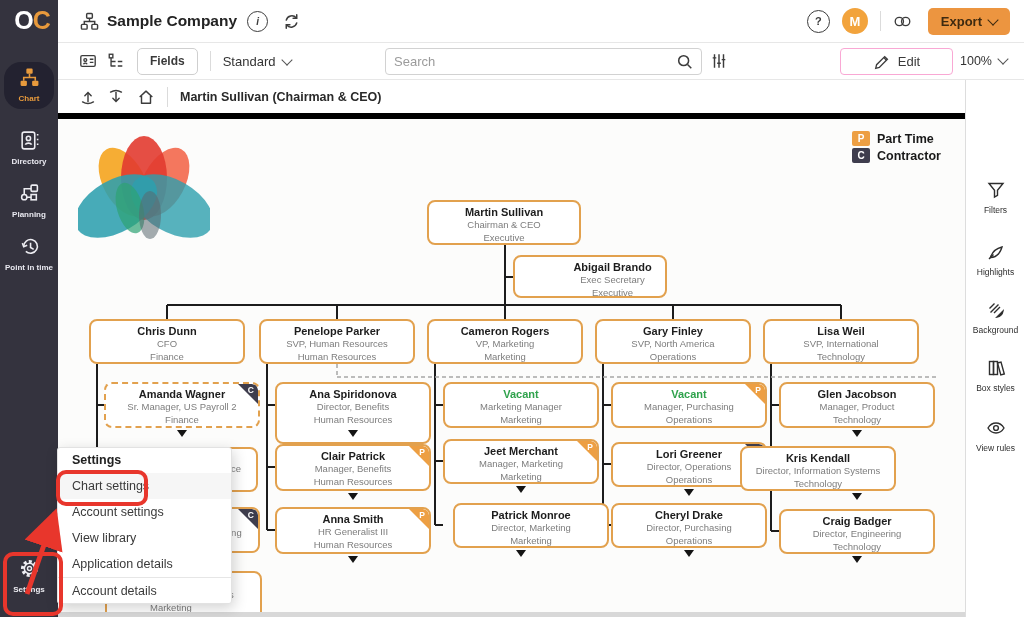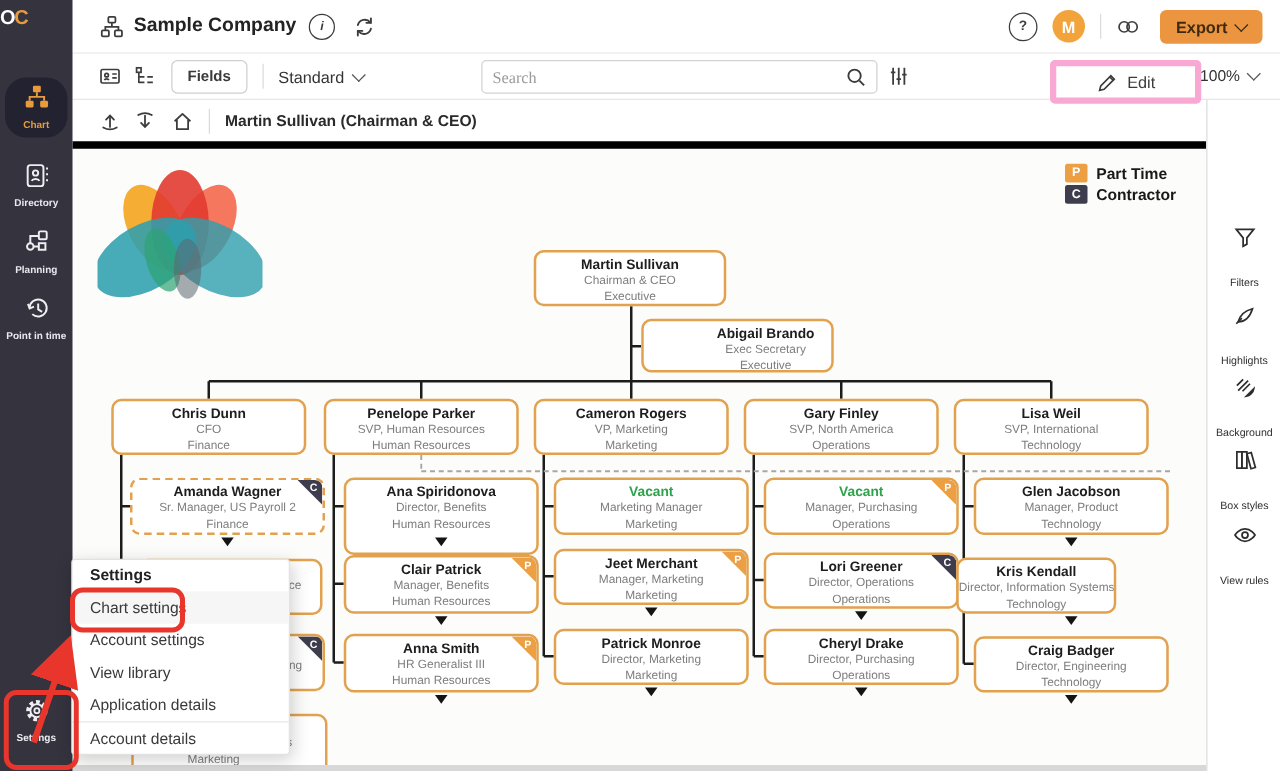--- a/index.html
+++ b/index.html
@@ -1,20 +1,20 @@
 <!DOCTYPE html>
 <html><head>
 <meta charset="utf-8">
 <style>
   html,body{margin:0;padding:0}
   body{width:1024px;height:617px;position:relative;overflow:hidden;background:#fff;
        font-family:"Liberation Sans",sans-serif;color:#222}
   
   #left-rail{position:absolute;left:0;top:0;width:58px;height:617px;background:#34333E;z-index:6}
-  #logo{position:absolute;left:0;top:6px;width:64px;font-size:16px;font-weight:700;letter-spacing:-1px}
+  #logo{position:absolute;left:0;top:6px;width:64px;text-align:center;font-size:25px;font-weight:700;letter-spacing:-1px}
   #logo .o{color:#fff}#logo .c{color:#E89A3C}
   .nav-item{position:absolute;left:4px;width:50px;text-align:center;padding:5px 0 6px;border-radius:8px;cursor:pointer}
   .nav-item.active{background:#232230}
   .nav-item .nicon svg{width:21px;height:21px;display:inline-block}
   .nav-item .nlbl{display:block;font-size:8px;font-weight:700;color:#E9E9F0;margin-top:2px}
   .nav-item.active .nlbl{color:#E89A3C}
   
   #top-bar{position:absolute;left:58px;top:0;width:966px;height:42px;border-bottom:1px solid #E7E7E7;
            background:#fff;display:flex;align-items:center;z-index:5}
   .hicon svg{width:19px;height:19px;display:block}
@@ -30,34 +30,34 @@
         transform:rotate(45deg);margin-top:-3px;display:inline-block}
   
   #toolbar{position:absolute;left:58px;top:43px;width:966px;height:36px;border-bottom:1px solid #E7E7E7;
            background:#fff;display:flex;align-items:center;z-index:5}
   .ticon svg{width:18px;height:18px;display:block}
   #fields-btn{border:1px solid #CFCFCF;border-radius:5px;height:25px;padding:0 12px;display:flex;align-items:center;
               font-size:12px;font-weight:700;color:#3A3A3A;cursor:pointer}
   #view-dd{display:flex;align-items:center;gap:8px;font-size:13px;color:#333;cursor:pointer}
   #search-wrap{position:absolute;left:327px;top:5px;width:315px;height:25px;border:1px solid #D2D2D2;border-radius:4px;
                display:flex;align-items:center;background:#fff}
-  #search-input{border:none;outline:none;flex:1;font-size:13px;padding:0 8px;color:#737373;font-family:Liberation Serif, serif;background:transparent}
+  #search-input{border:none;outline:none;flex:1;font-size:13px;padding:0 8px;color:#737373;font-family:Liberation Sans, sans-serif;background:transparent}
   #search-input::placeholder{color:#9B9B9B}
-  #edit-btn{position:absolute;left:782px;top:5px;width:111px;height:25px;border:5px solid #f9a8d4;border-radius:4px;
+  #edit-btn{position:absolute;left:782px;top:5px;width:111px;height:25px;border:1px solid #f9a8d4;border-radius:4px;
             display:flex;align-items:center;justify-content:center;gap:7px;font-size:13px;color:#3A3A3A;cursor:pointer}
   #zoom-dd{position:absolute;left:902px;top:5px;height:25px;display:flex;align-items:center;gap:7px;font-size:12.5px;color:#333;cursor:pointer}
   
   #crumb-bar{position:absolute;left:58px;top:80px;width:907px;height:33px;border-bottom:6px solid #000000;background:#fff;
              display:flex;align-items:center;z-index:4}
   #crumb-title{font-size:12.5px;font-weight:700;color:#2A2A2A}
   
   #right-rail{position:absolute;left:965px;top:80px;width:59px;height:537px;background:#fff;border-left:1px solid #DDD;z-index:4}
   .rail-item{position:absolute;left:0;width:59px;text-align:center;cursor:pointer}
   .rail-item svg{width:20px;height:20px}
-  .rail-item .rlbl{display:block;font-size:8.5px;color:#2E2E2E;margin-top:16px}
+  .rail-item .rlbl{display:block;font-size:8.5px;color:#2E2E2E;margin-top:1px}
   
   #canvas{position:absolute;left:58px;top:113px;width:907px;height:504px;background:#FCFCFB;z-index:1}
   #connectors{position:absolute;left:0;top:0;width:1024px;height:617px;z-index:1;pointer-events:none}
   #lotus{position:absolute;left:78px;top:120px;z-index:2}
   #legend{position:absolute;left:852px;top:131px;z-index:2}
   .leg-row{display:flex;align-items:center;gap:7px;margin-bottom:2px}
   .leg-chip{width:18px;height:15px;border-radius:2px;color:#fff;font-size:10px;font-weight:700;display:flex;
             align-items:center;justify-content:center}
   .leg-lbl{font-size:12.5px;font-weight:700;color:#191919}
   .node{position:absolute;background:#fff;border:2px solid #E2A14E;border-radius:8px;box-sizing:border-box;
@@ -437,36 +437,36 @@
 <span class="tri" style="left: 516px; top: 486px;"></span>
 <div class="node" style="left: 611px; top: 442px; width: 156px; height: 45px;">
     <div class="nm">Lori Greener</div>
     <div class="sub">Director, Operations</div>
     <div class="sub">Operations</div>
     <span class="corner C">
       <i>C</i>
     </span>
   </div>
 <span class="tri" style="left: 684px; top: 489px;"></span>
-<div class="node" style="left: 765px; top: 446px; width: 128px; height: 45px;">
+<div class="node" style="left: 740px; top: 446px; width: 156px; height: 45px;">
     <div class="nm">Kris Kendall</div>
     <div class="sub">Director, Information Systems</div>
     <div class="sub">Technology</div>
   </div>
 <span class="tri" style="left: 852px; top: 493px;"></span>
 <div class="node" style="left: 275px; top: 507px; width: 156px; height: 47px;">
     <div class="nm">Anna Smith</div>
     <div class="sub">HR Generalist III</div>
     <div class="sub">Human Resources</div>
     <span class="corner P">
       <i>P</i>
     </span>
   </div>
 <span class="tri" style="left: 348px; top: 556px;"></span>
-<div class="node" style="left: 443px; top: 503px; width: 156px; height: 45px;">
+<div class="node" style="left: 453px; top: 503px; width: 156px; height: 45px;">
     <div class="nm">Patrick Monroe</div>
     <div class="sub">Director, Marketing</div>
     <div class="sub">Marketing</div>
   </div>
 <span class="tri" style="left: 516px; top: 550px;"></span>
 <div class="node" style="left: 611px; top: 503px; width: 156px; height: 45px;">
     <div class="nm">Cheryl Drake</div>
     <div class="sub">Director, Purchasing</div>
     <div class="sub">Operations</div>
   </div>

